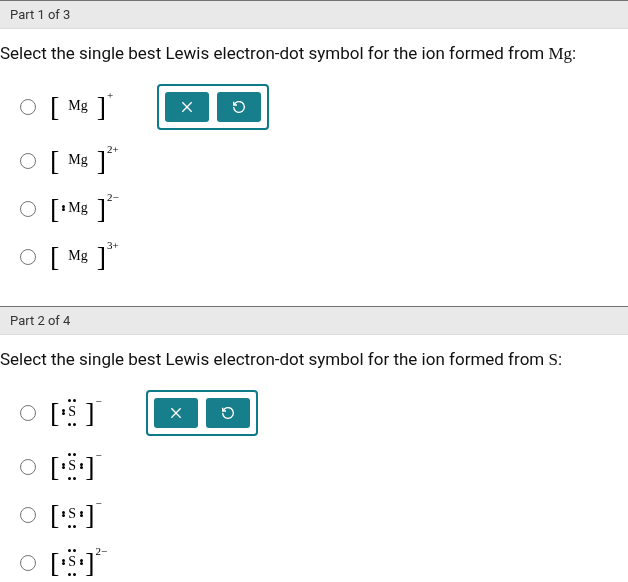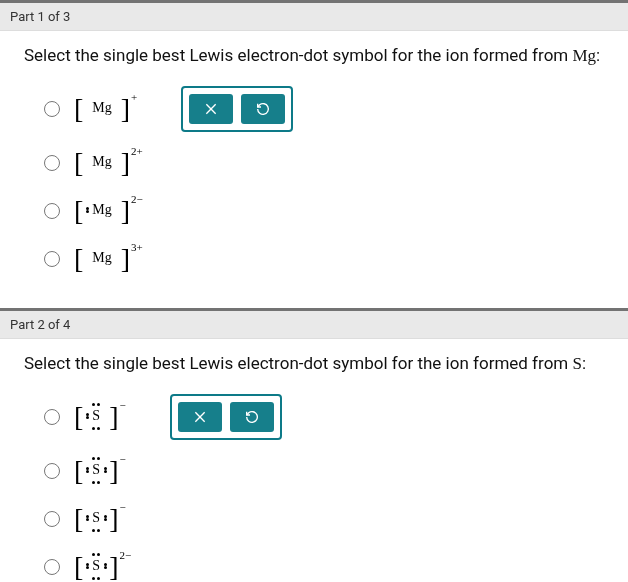--- a/index.html
+++ b/index.html
@@ -8,25 +8,25 @@
     font-family: -apple-system, BlinkMacSystemFont, "Segoe UI", Roboto, sans-serif;
     background: #fff;
     width: 628px;
     color: #000;
   }
   .part-header {
     background: #e9e9e9;
     padding: 6px 10px;
     font-size: 13px;
     color: #333;
-    border-top: 3px solid #737373;
+    border-top: 1px solid #737373;
     border-bottom: 1px solid #ddd;
   }
   .question-block {
-    padding: 14px 10px 30px 24px;
+    padding: 14px 10px 30px 0;
   }
   .question-text {
     font-size: 17px;
     color: #111;
     margin-bottom: 18px;
   }
   .options {
     display: flex;
     flex-direction: column;
     gap: 10px;

